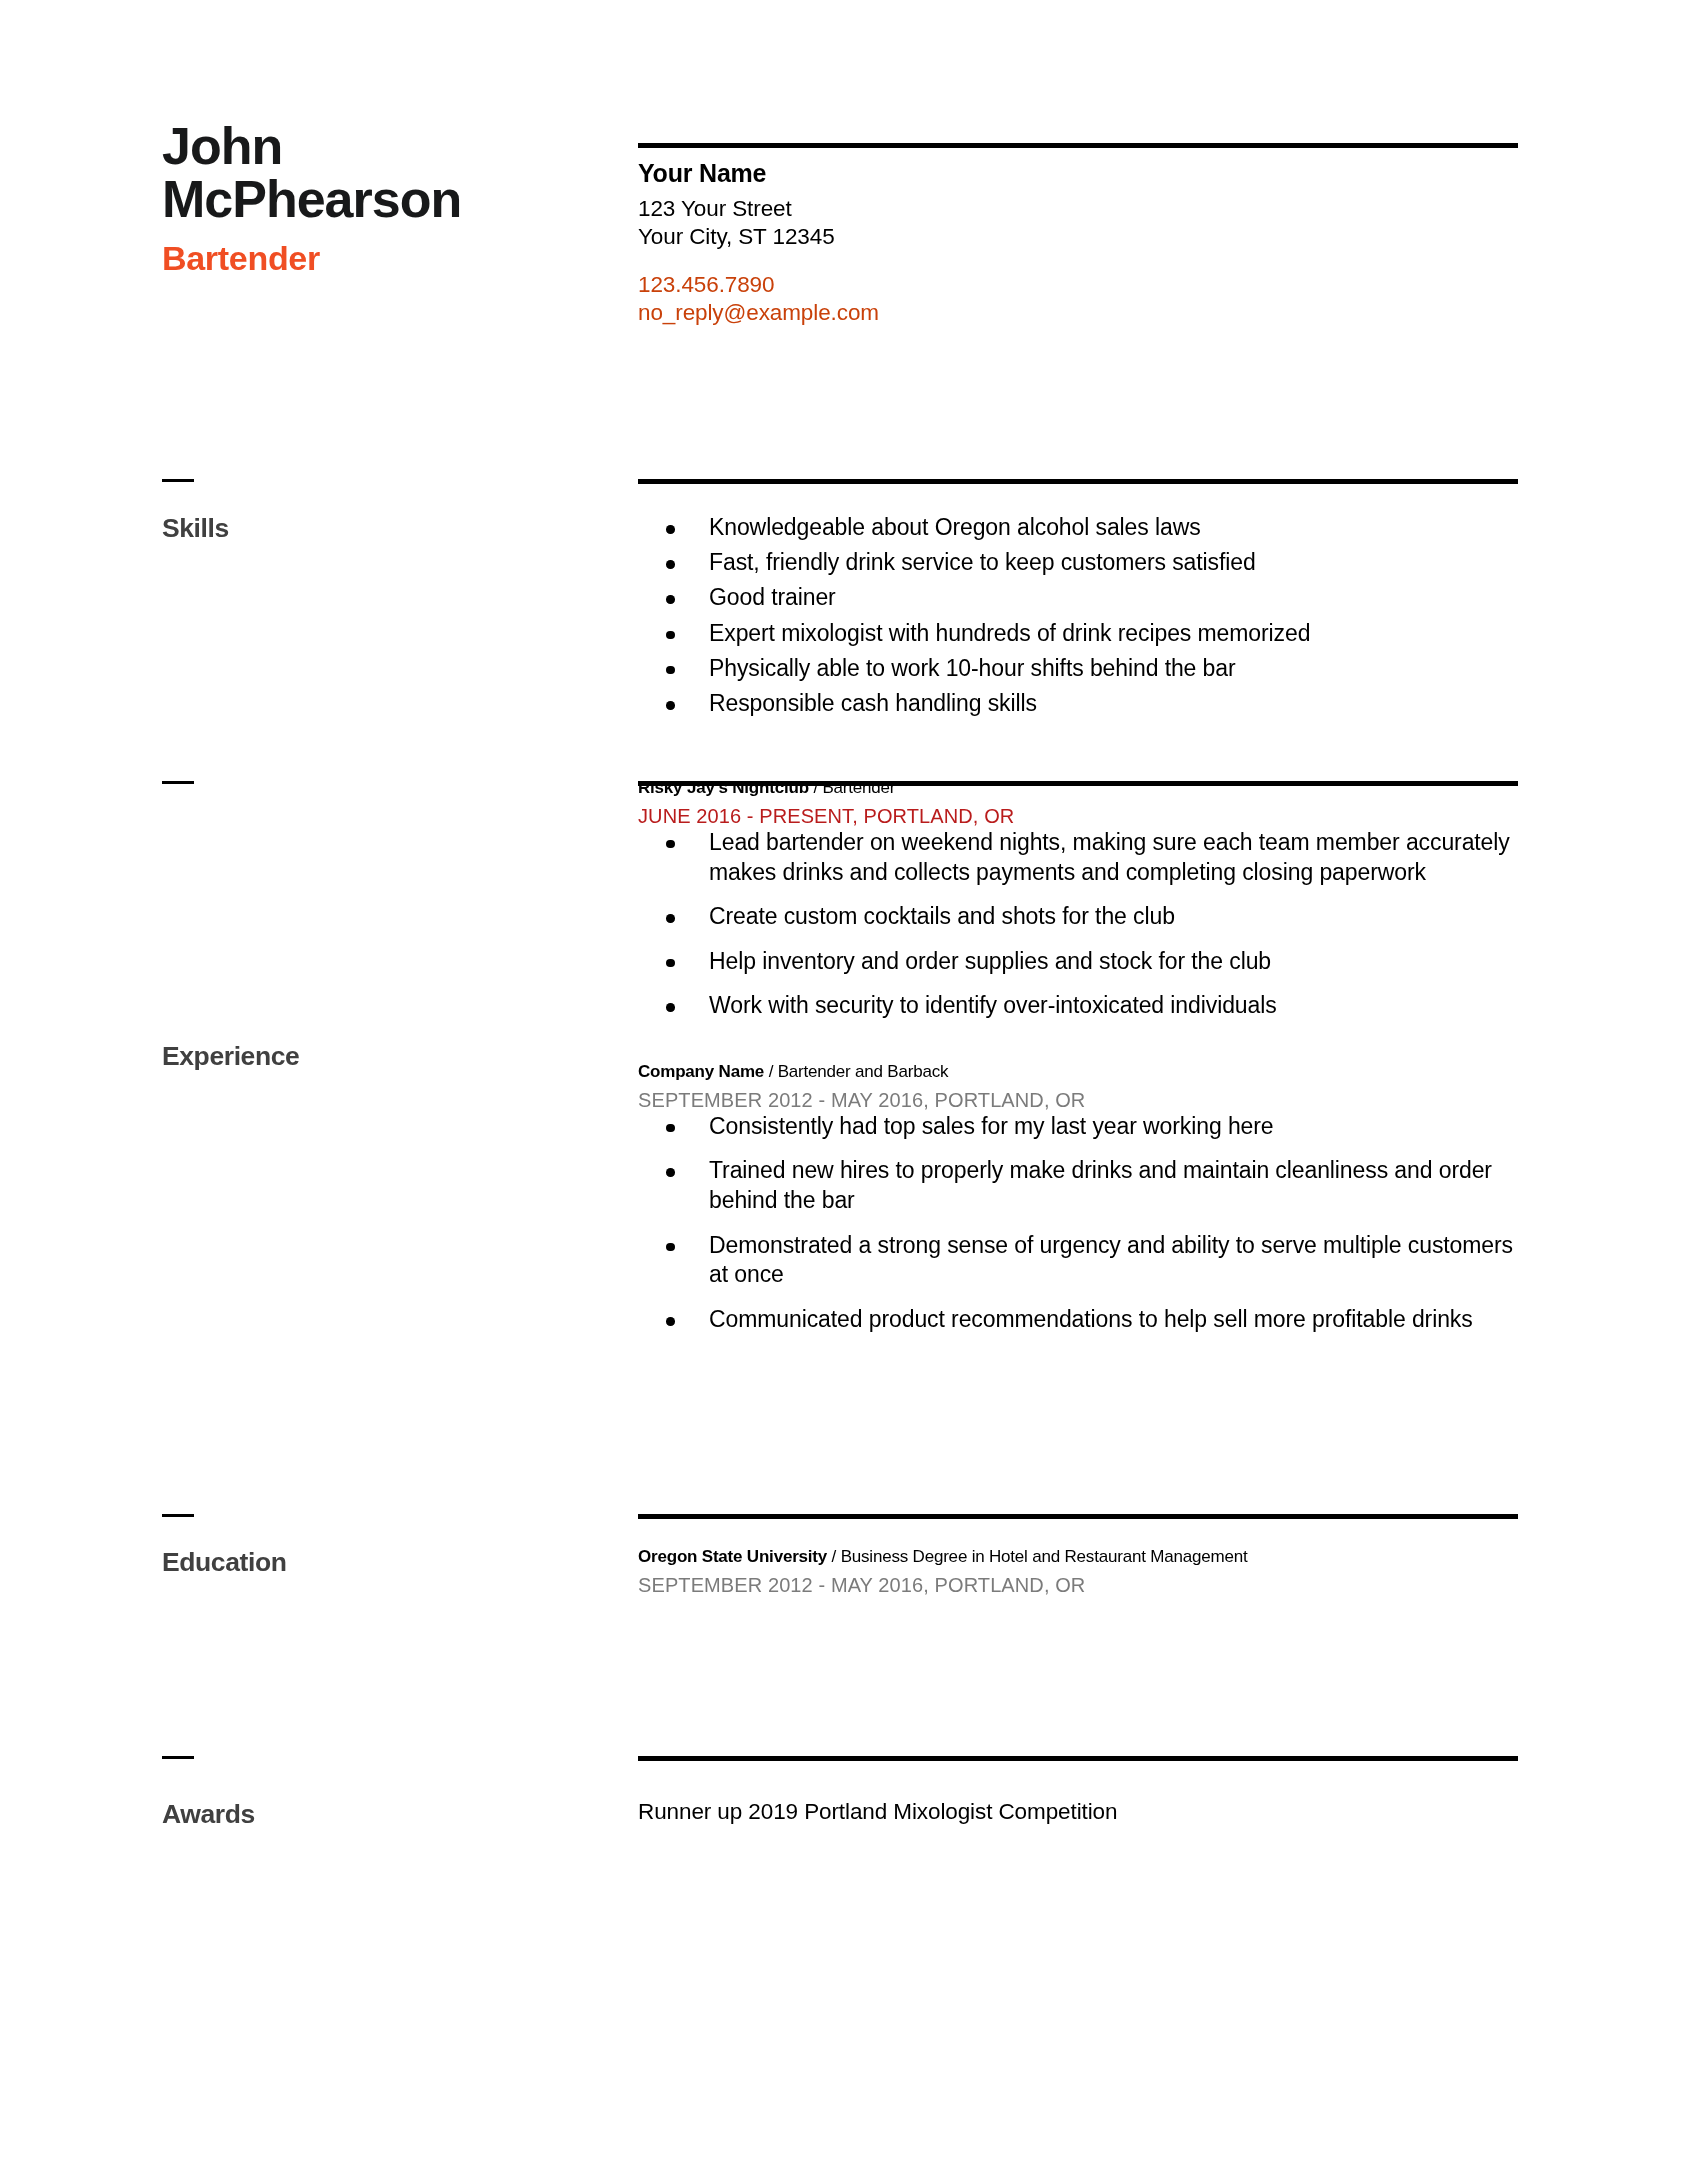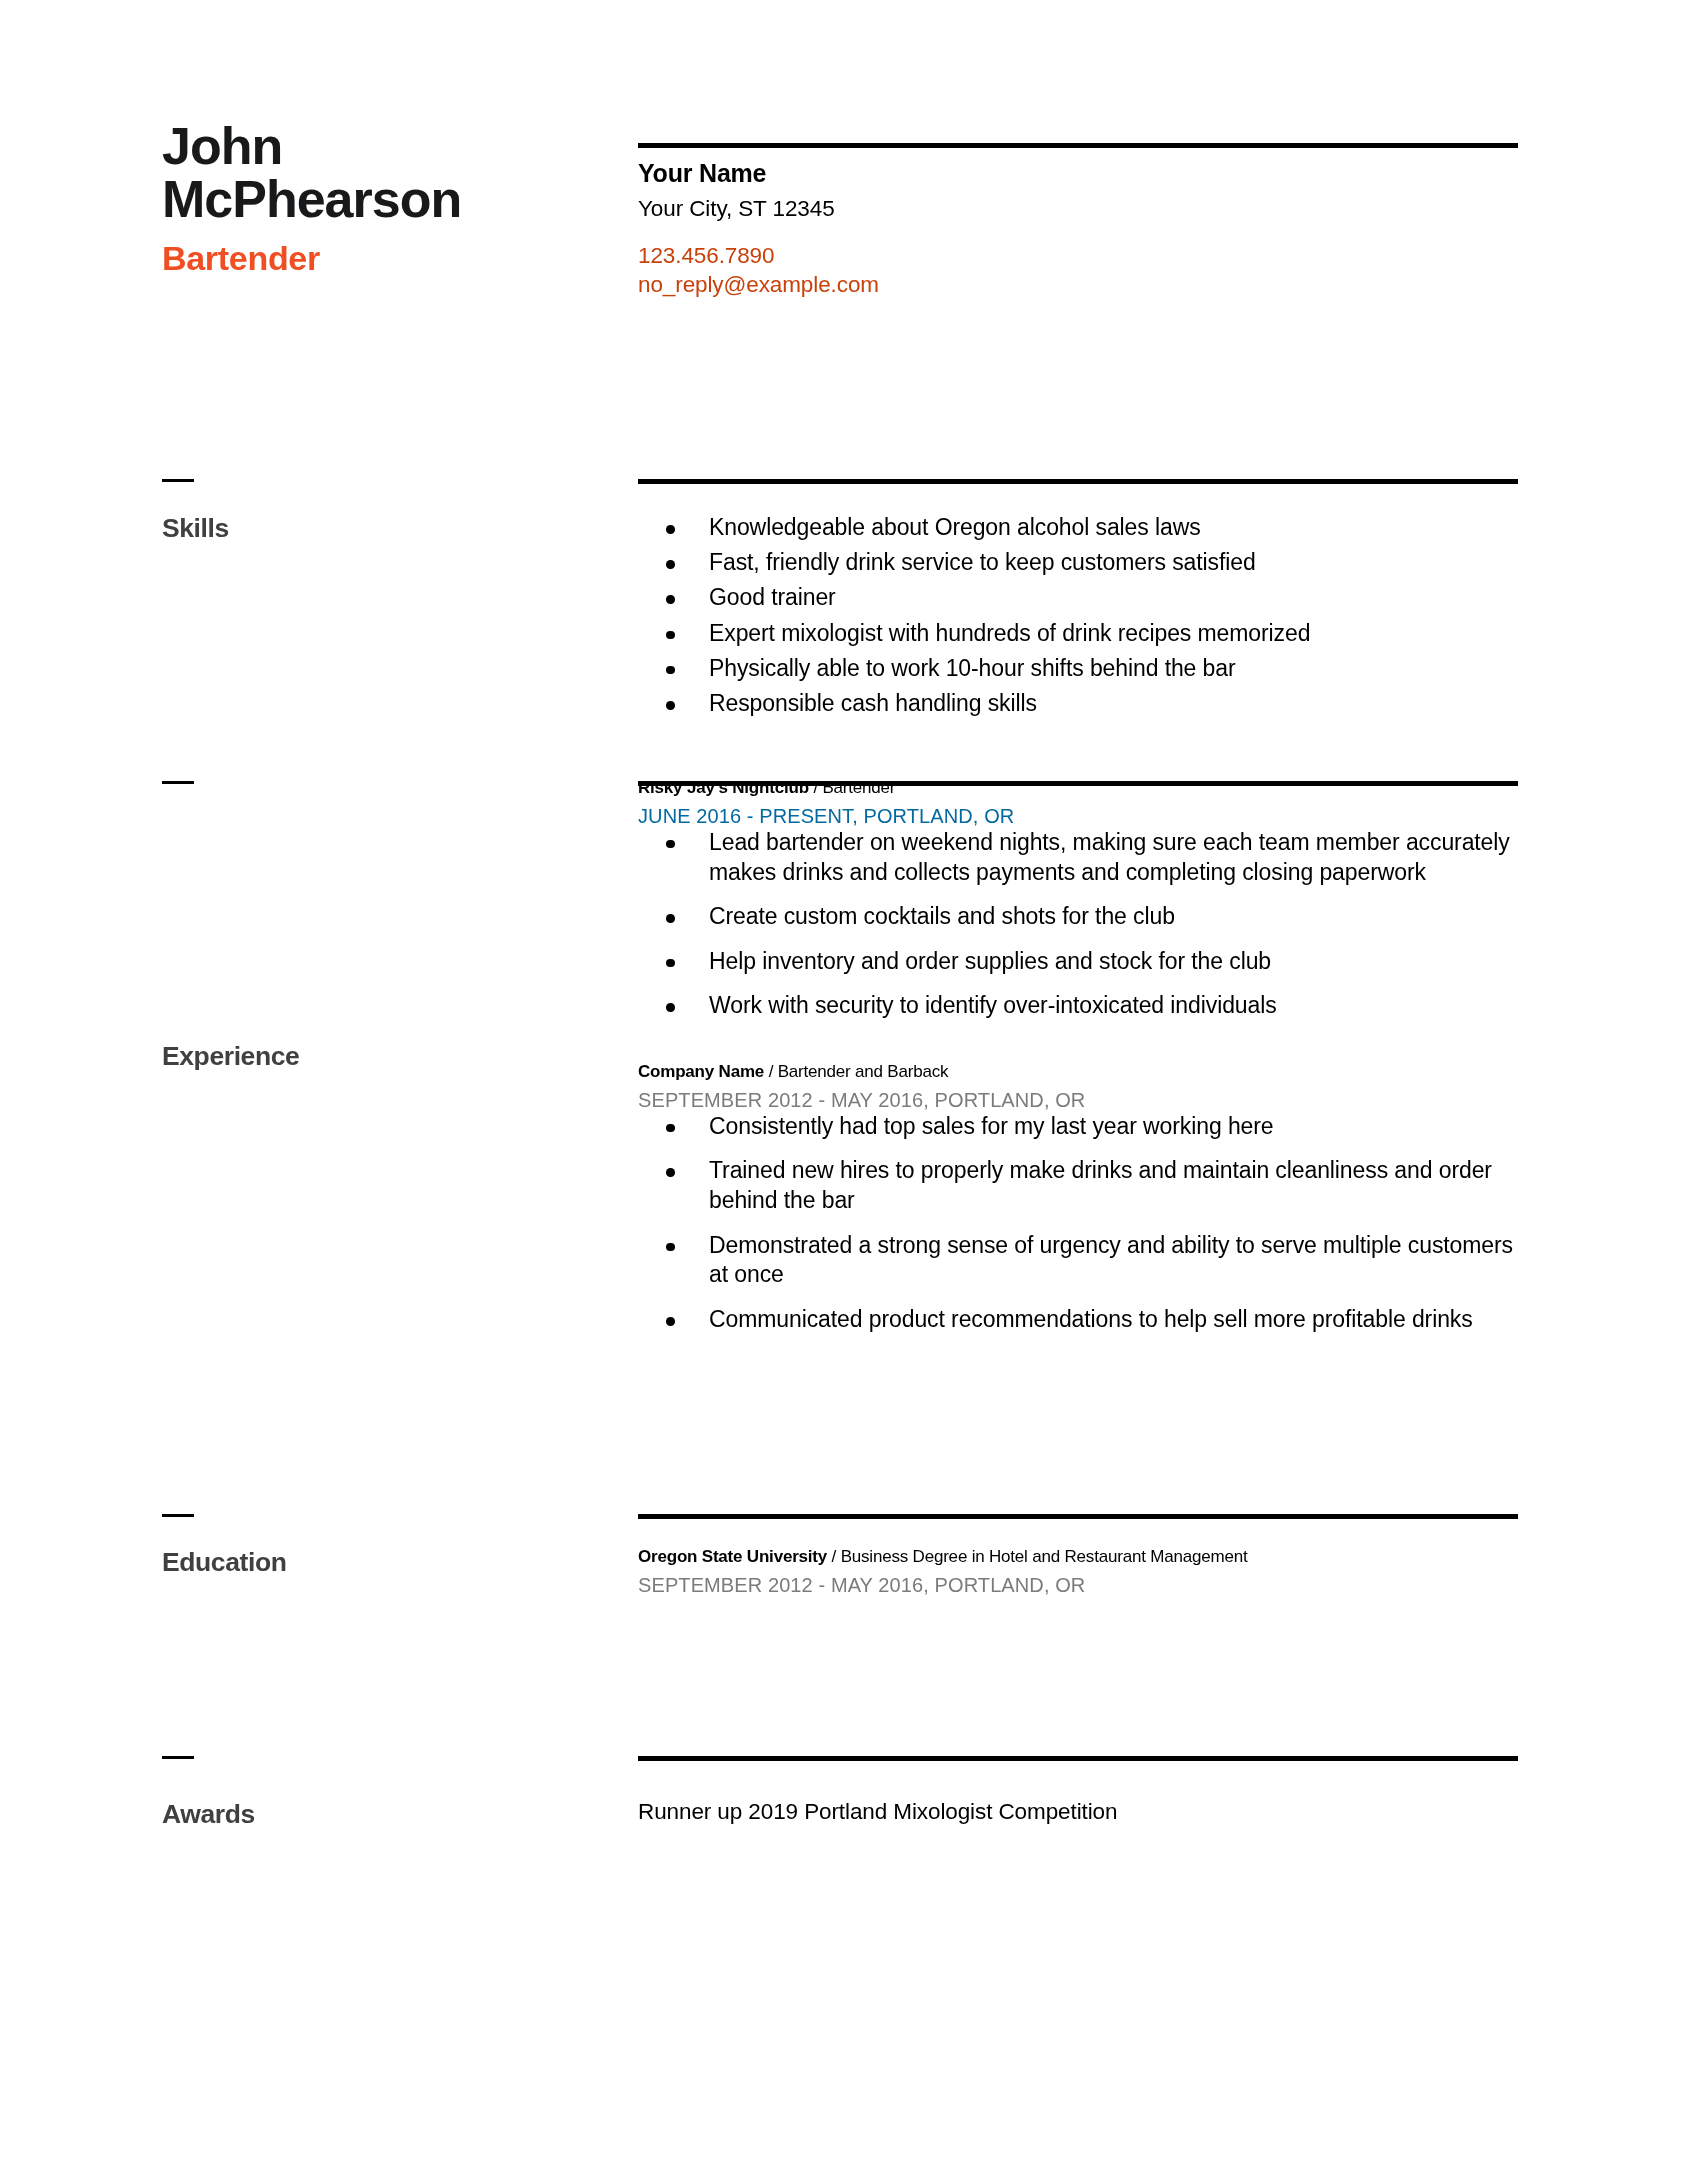--- a/index.html
+++ b/index.html
@@ -163,20 +163,21 @@
     <div class="col-left">
       <div class="header-name">
         <span>John</span><br>
         <span>McPhearson</span>
       </div>
       <div class="header-role" style="color: rgb(240, 78, 35);">Bartender</div>
     </div>
 
     <div class="col-right" style="padding-top:39px;">
       <div class="contact-name">Your Name</div>
+      <div class="contact-line">123 Your Street</div>
       <div class="contact-line">Your City, ST 12345</div>
       <div class="contact-gap"></div>
       <div class="contact-line contact-accent" style="color: rgb(201, 65, 10);">123.456.7890</div>
       <div class="contact-line contact-accent" style="color: rgb(201, 65, 10);">no_reply@example.com</div>
     </div>
   </div>
 
   <div class="row" style="top:479px;">
     <div class="col-left">
       <div class="dash" style="background: rgb(0, 0, 0);"></div>
@@ -215,21 +216,21 @@
     <div class="col-left">
       <div class="section-title">Experience</div>
     </div>
     <div class="col-right">
 
       <div class="entry-block">
         <div class="entry-title">
           <strong>Risky Jay's Nightclub</strong><strong>&nbsp;</strong><span>/</span>
           <span>Bartender</span>
         </div>
-        <div class="entry-meta" style="color: #0369a1;">JUNE 2016 - PRESENT,  PORTLAND, OR</div>
+        <div class="entry-meta" style="color: #b91c1c;">JUNE 2016 - PRESENT,  PORTLAND, OR</div>
         <ul class="bullets entry-bullets">
           <li>Lead bartender on weekend nights, making sure each team member accurately makes drinks and collects payments and completing closing paperwork</li>
           <li>Create custom cocktails and shots for the club</li>
           <li>Help inventory and order supplies and stock for the club</li>
           <li>Work with security to identify over-intoxicated individuals</li>
         </ul>
       </div>
 
       <div class="entry-block">
         <div class="entry-title">

